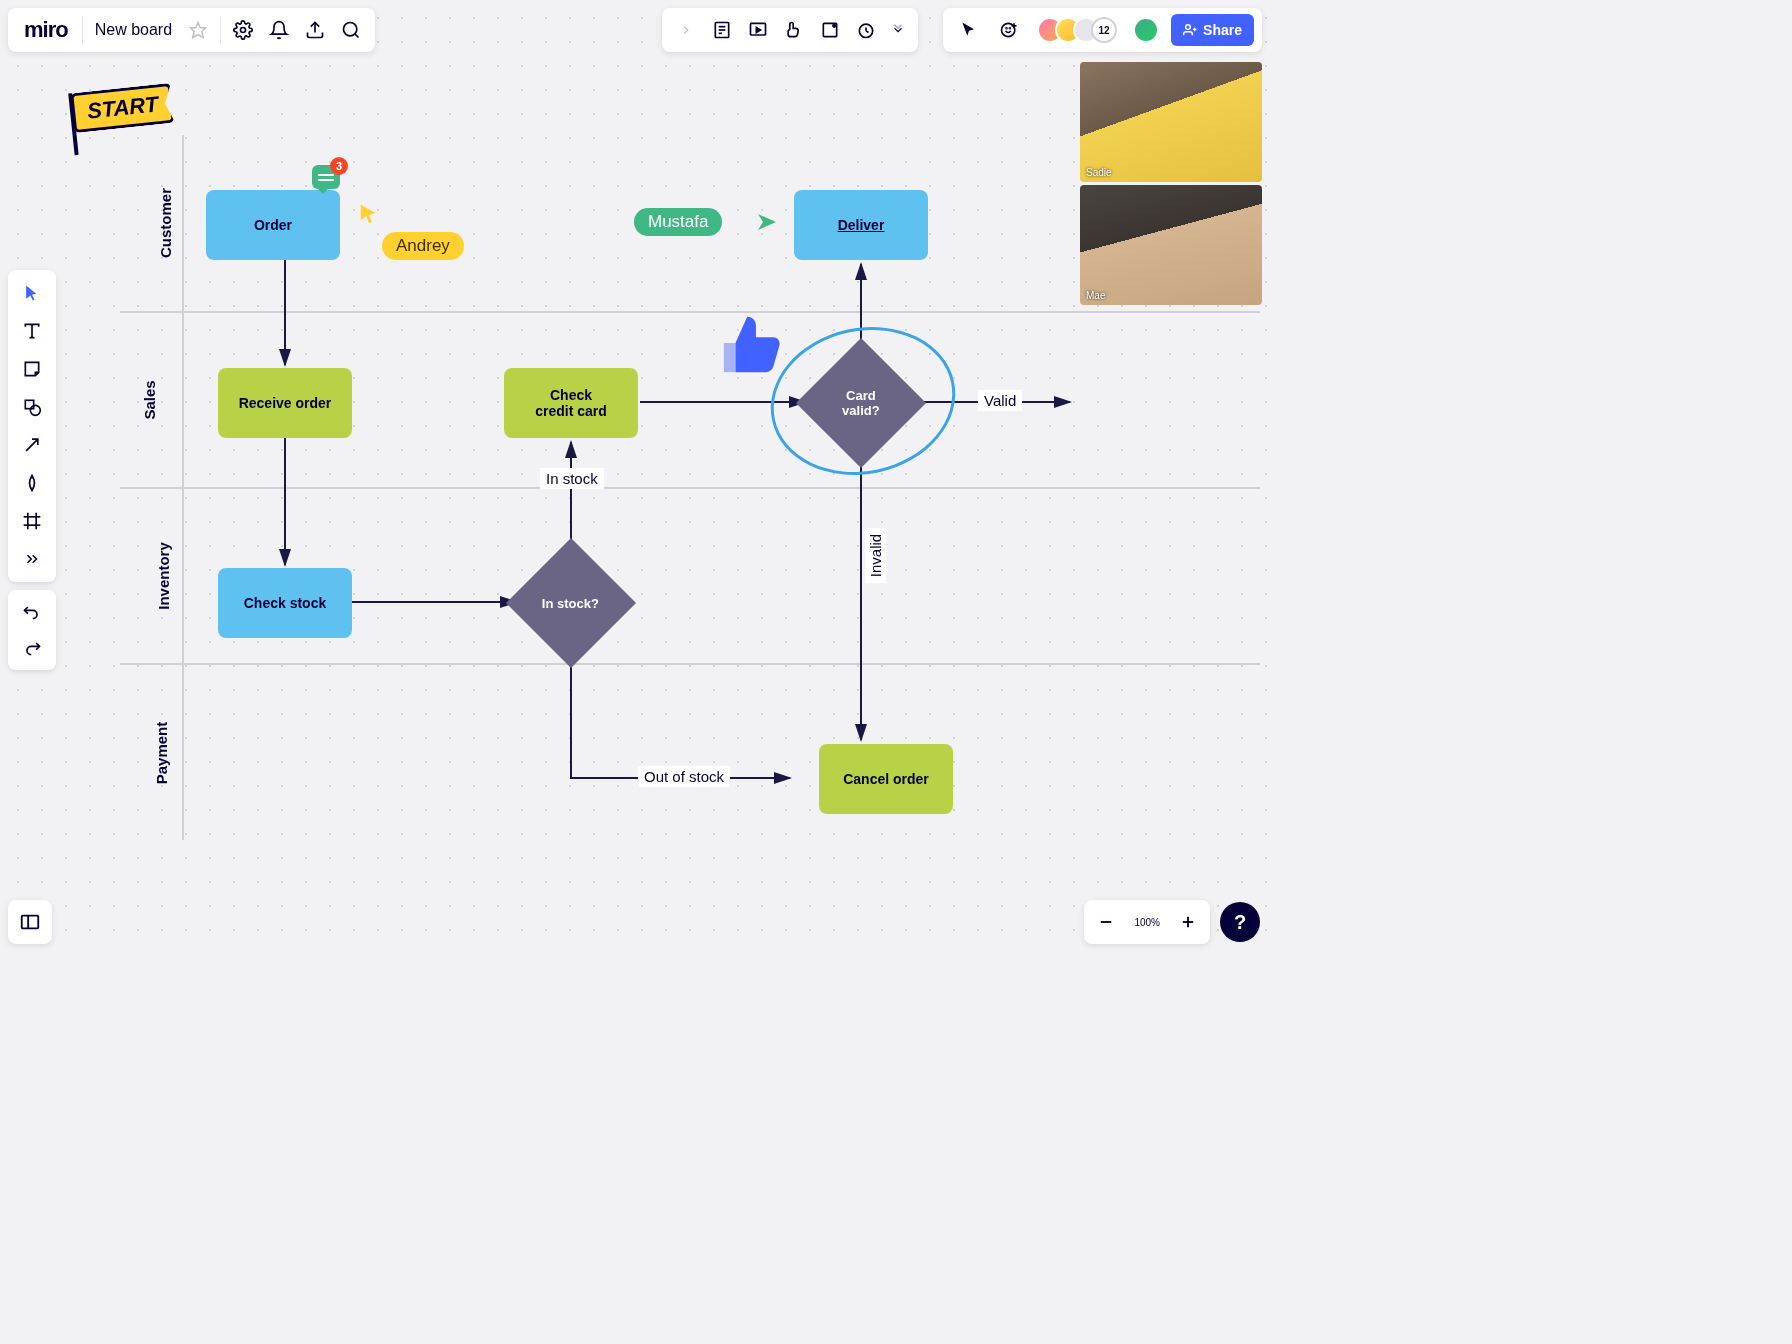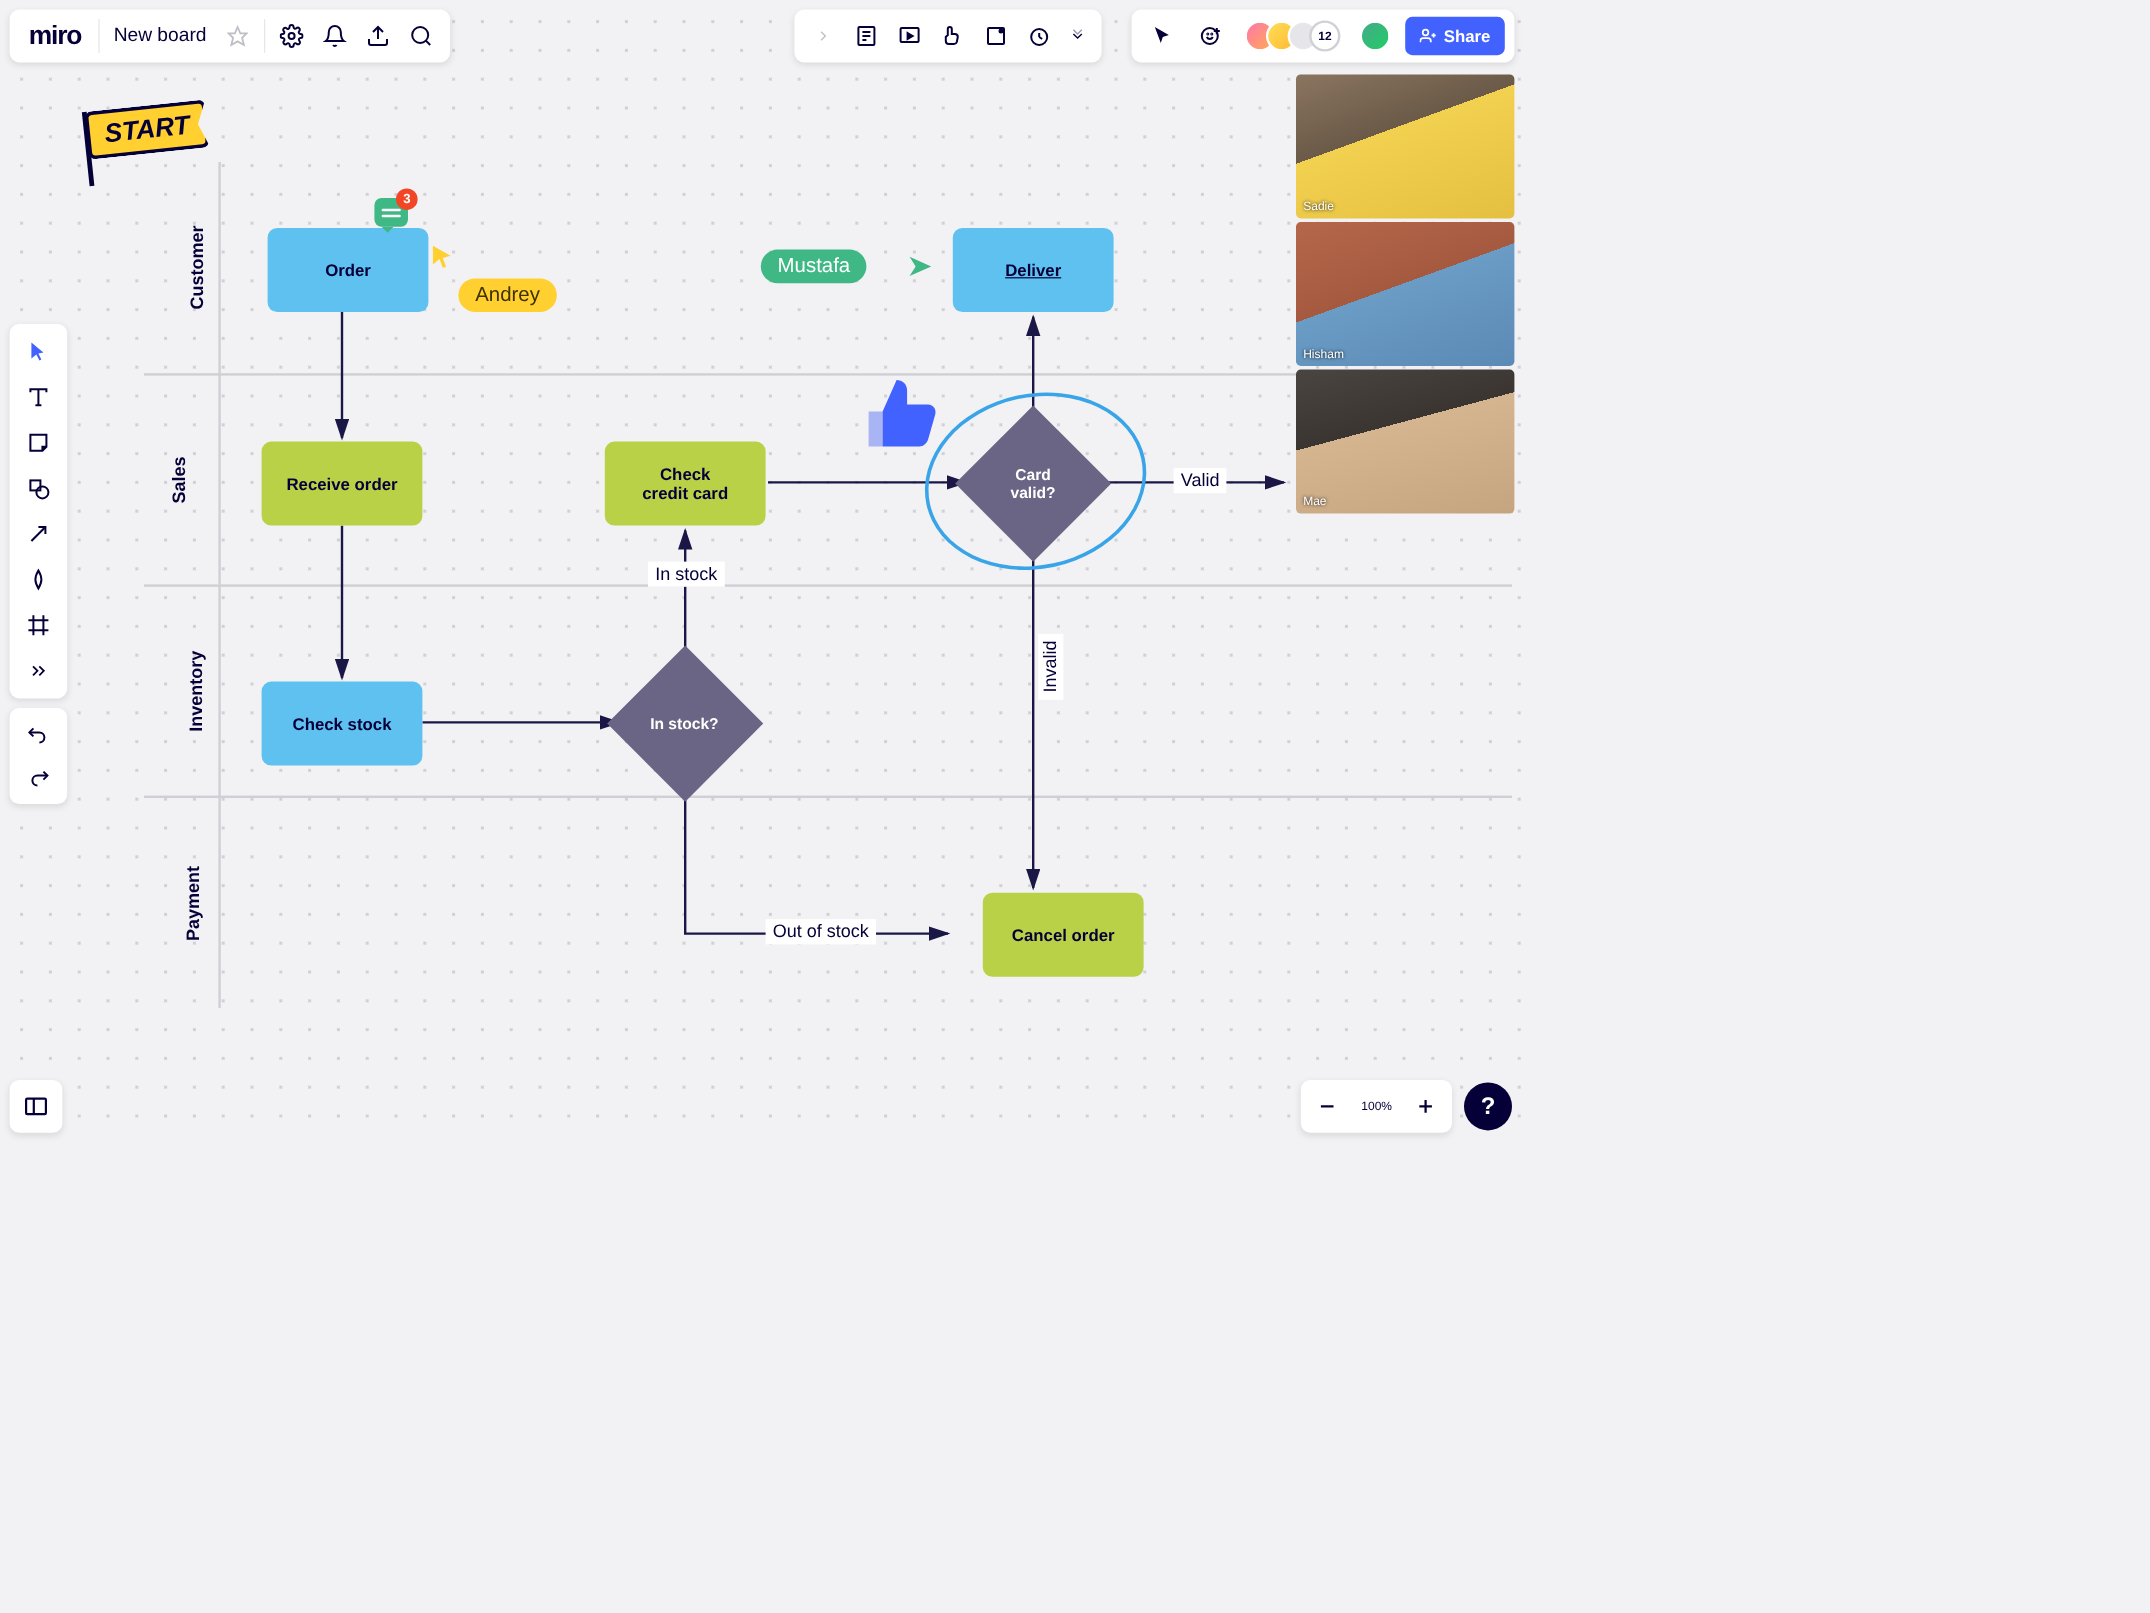--- a/index.html
+++ b/index.html
@@ -401,21 +401,21 @@
 
   <line x1="861" y1="350" x2="861" y2="264" stroke="#1a1747" stroke-width="2" marker-end="url(#ah)"></line>
 
   <line x1="918" y1="402" x2="1070" y2="402" stroke="#1a1747" stroke-width="2" marker-end="url(#ah)"></line>
 
   <line x1="861" y1="455" x2="861" y2="740" stroke="#1a1747" stroke-width="2" marker-end="url(#ah)"></line>
 
   <path d="M571 655 L571 778 L790 778" fill="none" stroke="#1a1747" stroke-width="2" marker-end="url(#ah)"></path>
 </svg>
 
-<div class="node node-blue" style="left:223px; top:190px; width:134px; height:70px;">Order</div>
+<div class="node node-blue" style="left:206px; top:190px; width:134px; height:70px;">Order</div>
 <div class="node node-blue" style="left:794px; top:190px; width:134px; height:70px;text-decoration:underline;">Deliver</div>
 <div class="node node-green" style="left:218px; top:368px; width:134px; height:70px;">Receive order</div>
 <div class="node node-green" style="left:504px; top:368px; width:134px; height:70px; white-space:pre-line;">Check
 credit card</div>
 <div class="node node-blue" style="left:218px; top:568px; width:134px; height:70px;">Check stock</div>
 <div class="node node-green" style="left:819px; top:744px; width:134px; height:70px;">Cancel order</div>
 
 <div class="diamond" style="left:525px; top:557px;">
   <span>In stock?</span>
 </div>
@@ -455,23 +455,20 @@
   <svg width="70" height="70" viewBox="0 0 24 24">
       <path d="M2 12h4v10H2z" fill="#a9b4f5"></path>
       <path d="M6 12l4-9c1.5 0 3 1 3 3v4h6c1.5 0 2.5 1.5 2 3l-2 7c-.3 1-1.3 2-2.5 2H6z" fill="#4262ff"></path>
     </svg>
 </div>
 
 <div class="video-strip">
   <div class="video-tile" style="background:linear-gradient(160deg,#8a7560 0%,#6b5a48 40%,#f2d050 40%,#e5c040 100%);">
     <div class="vname">Sadie</div>
   </div>
-  <div class="video-tile" style="background:linear-gradient(160deg,#b5674a 0%,#a55a40 45%,#6b9cc5 45%,#5a8ab5 100%);">
-    <div class="vname">Hisham</div>
-  </div>
   <div class="video-tile" style="background:linear-gradient(165deg,#4a4540 0%,#3a3530 40%,#d5b590 40%,#c5a580 100%);">
     <div class="vname">Mae</div>
   </div>
 </div>
 
 <div class="bottom-left-btn">
   <svg width="22" height="22" viewBox="0 0 24 24" fill="none" stroke="#050038" stroke-width="2">
       <rect x="3" y="5" width="18" height="14" rx="1"></rect>
       <line x1="10" y1="5" x2="10" y2="19"></line>
     </svg>

